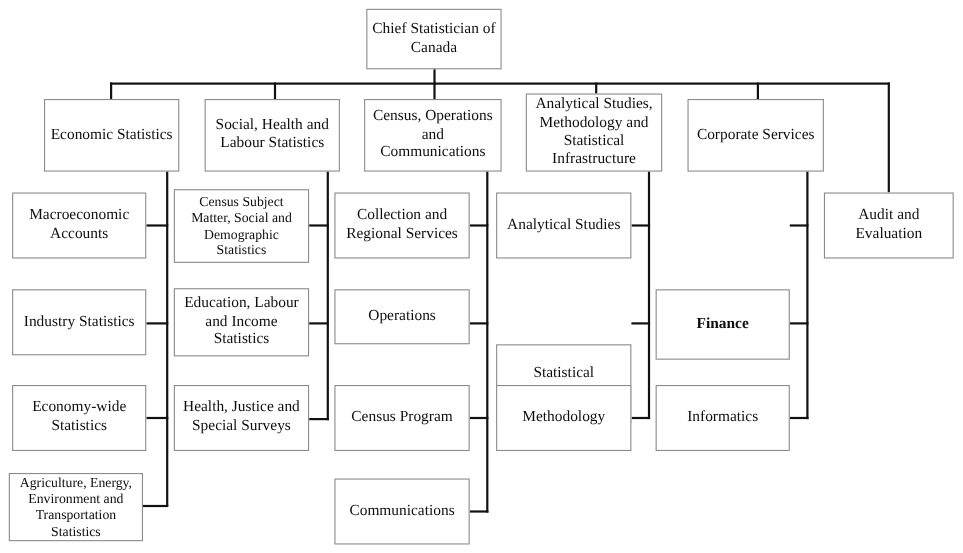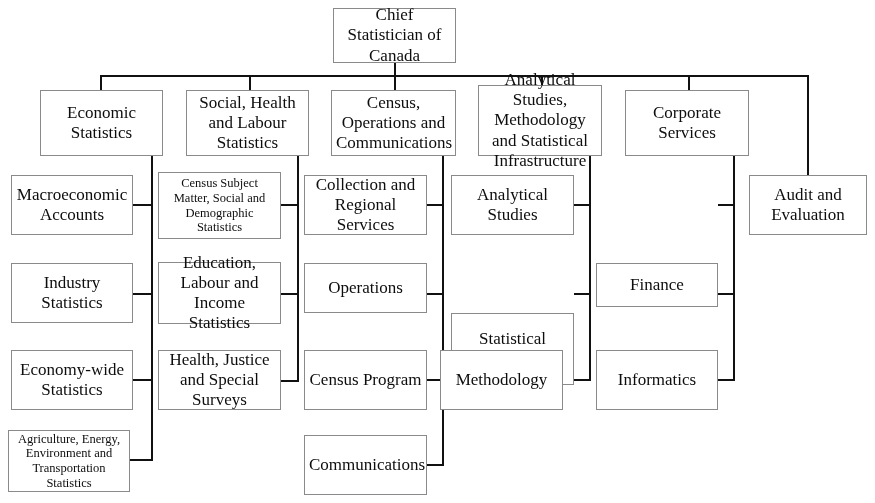--- a/index.html
+++ b/index.html
@@ -19,21 +19,21 @@
   .node {
     position: absolute;
     box-sizing: border-box;
     border: 1px solid #8a8a8a;
     background: #ffffff;
     display: flex;
     align-items: center;
     justify-content: center;
     text-align: center;
     color: #0d0d0d;
-    font-size: 17px;
+    font-size: 14px;
     line-height: 1.18;
     padding: 2px 4px;
     z-index: 3;
   }
   .node .label {
     display: block;
     width: 100%;
   }
   .conn {
     position: absolute;
@@ -141,25 +141,25 @@
   <div class="node" style="left:304px; top:435px; width:123px; height:60px;">
     <span class="label">Communications</span>
   </div>
 
   <div class="node" style="left:451px; top:175px; width:123px; height:60px;">
     <span class="label">Analytical Studies</span>
   </div>
   <div class="node" style="left:451px; top:277px; width:123px; height:72px;margin-top:36px;">
     <span class="label">Statistical Infrastructure</span>
   </div>
-  <div class="node" style="left:440px; top:350px; width:123px; height:60px;">
+  <div class="node" style="left:451px; top:350px; width:123px; height:60px;">
     <span class="label">Methodology</span>
   </div>
 
-  <div class="node" style="left:596px; top:263px; width:122px; height:44px;">
+  <div class="node" style="left:596px; top:263px; width:122px; height:64px;font-weight:bold;">
     <span class="label">Finance</span>
   </div>
   <div class="node" style="left:596px; top:350px; width:122px; height:60px;">
     <span class="label">Informatics</span>
   </div>
 
   <div class="node" style="left:749px; top:175px; width:118px; height:60px;">
     <span class="label">Audit and Evaluation</span>
   </div>
 

